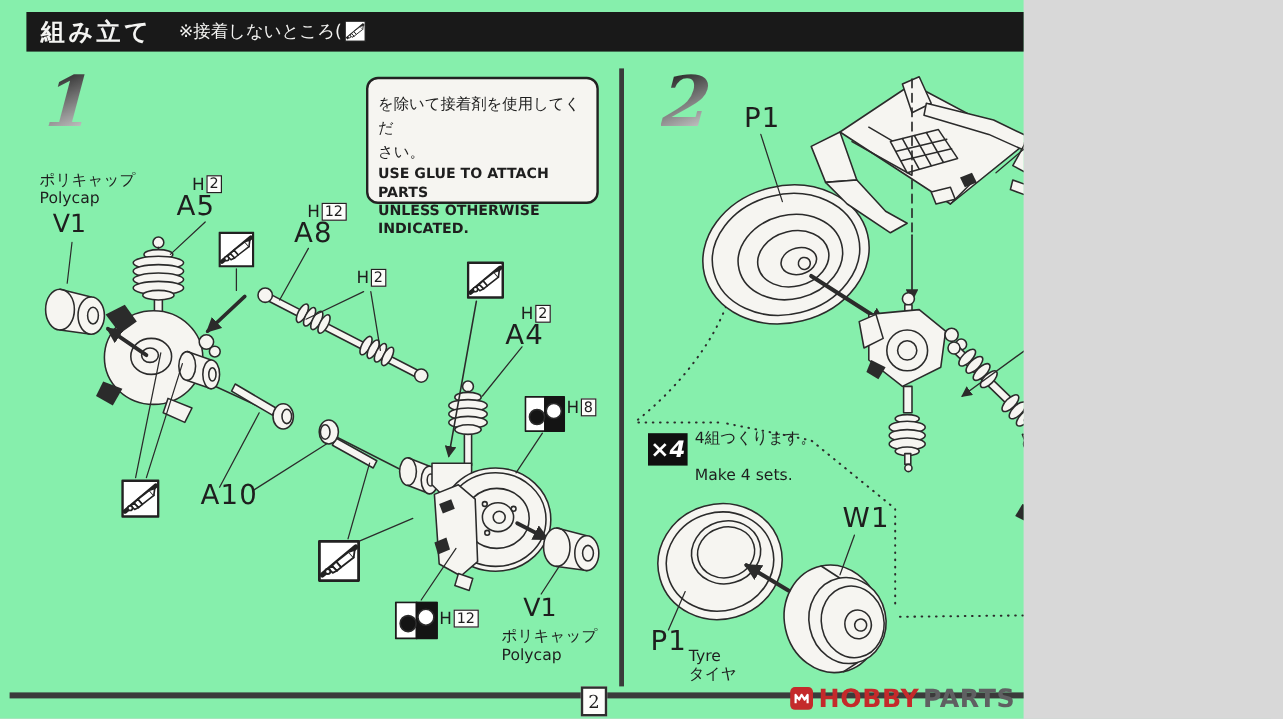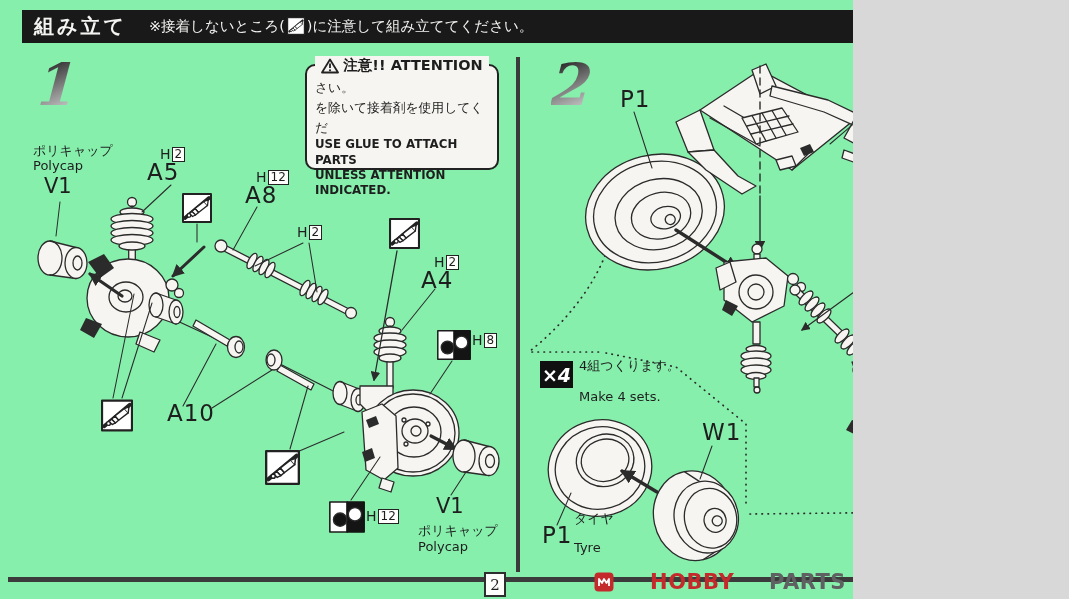--- a/index.html
+++ b/index.html
@@ -33,21 +33,21 @@
   .attn-jp{font-size:12.8px;line-height:1.55;}
   .attn-en{font-size:11.8px;font-weight:bold;line-height:1.3;}
   .x4badge{position:absolute;left:540px;top:361px;width:33px;height:27px;background:#101010;
            color:#fff;display:flex;align-items:center;justify-content:center;
            font-size:19px;font-weight:bold;font-style:italic;}
   .pgbox{position:absolute;left:484px;top:572px;width:22px;height:25px;background:#fdfdfb;
          border:2px solid #2e2e2e;box-sizing:border-box;display:flex;align-items:center;
          justify-content:center;font-family:"DejaVu Serif","Liberation Serif",serif;
          font-size:15px;z-index:6;}
   .wm{position:absolute;right:7px;bottom:5px;display:flex;align-items:center;font-weight:bold;
-      font-size:21px;letter-spacing:0.5px;z-index:7;gap:32px;}
+      font-size:21px;letter-spacing:0.5px;z-index:7;}
   .wm-hobby{color:#c42a2b;margin-left:4px;}
   .wm-search{color:#5f6062;margin-left:3px;}
   .hidden-defs{position:absolute;width:0;height:0;overflow:hidden;}
 </style>
 </head>
 <body>
 
 <svg class="hidden-defs" aria-hidden="true">
   <symbol id="ngsym" viewBox="0 0 30 30">
     <rect x="1" y="1" width="28" height="28" fill="#ffffff" stroke="#222222" stroke-width="2"></rect>
@@ -70,21 +70,20 @@
 
 <div class="sheet">
 
   <div class="hdr">
     <span class="hdr-title">組み立て</span>
     <span class="hdr-note">
       <span>※接着しないところ(</span>
       <svg class="mini-ng" viewBox="0 0 30 30">
           <use href="#ngsym"></use>
         </svg>
-      <span>)に注意して組み立ててください。</span>
     </span>
   </div>
 
   <div class="divider"></div>
 
   <svg class="panel" style="left:22px;top:55px" width="494" height="520" viewBox="22 55 494 520">
     <defs>
       <marker id="arr1" viewBox="0 0 10 10" refX="8.5" refY="5" markerWidth="7.5" markerHeight="7.5" orient="auto-start-reverse">
         <path d="M0,0L10,5L0,10z" fill="#2b2b2b"></path>
         </marker>
@@ -385,33 +384,25 @@
         <line x1="634" y1="112" x2="652" y2="168"></line>
         <line x1="884" y1="98" x2="830" y2="144"></line>
         <line x1="1005" y1="400" x2="974" y2="452"></line>
         <line x1="712" y1="446" x2="700" y2="479"></line>
         <line x1="557" y1="525" x2="571" y2="493"></line>
       </g>
     </g>
   </svg>
 
   <div class="attn">
-    <div class="attn-title">
-      <svg width="18" height="16" viewBox="0 0 18 16">
-        <path d="M9,1.5 L17,14.5 H1 Z" fill="none" stroke="#222" stroke-width="1.8" stroke-linejoin="round"></path>
-        <line x1="9" y1="5.5" x2="9" y2="10" stroke="#222" stroke-width="1.8"></line>
-        <circle cx="9" cy="12.3" r="1.1" fill="#222"></circle>
-      </svg>
-      <span>注意!! ATTENTION</span>
-    </div>
     <div class="attn-body">
+      <div class="attn-jp">を除いて接着剤を使用してくだ</div>
       <div class="attn-jp">さい。</div>
-      <div class="attn-jp">を除いて接着剤を使用してくだ</div>
       <div class="attn-en">USE GLUE TO ATTACH PARTS</div>
-      <div class="attn-en">UNLESS ATTENTION INDICATED.</div>
+      <div class="attn-en">UNLESS OTHERWISE INDICATED.</div>
     </div>
   </div>
 
   <div class="stepnum" style="left:38px;top:56px">1</div>
   <div class="stepnum" style="left:552px;top:56px">2</div>
 
   <div class="lbl sm" style="left:33px;top:144px">ポリキャップ</div>
   <div class="lbl sm" style="left:33px;top:159px">Polycap</div>
   <div class="lbl mid" style="left:44px;top:174px">V1</div>
   <div class="lbl paint" style="left:160px;top:146px"><span>H</span><span class="pbox">2</span></div>
@@ -429,21 +420,21 @@
   <div class="lbl sm" style="left:418px;top:540px">Polycap</div>
 
   <div class="lbl part" style="left:620px;top:86px">P1</div>
   <div class="lbl paint" style="left:894px;top:63px"><span>H</span><span class="pbox">12</span></div>
   <div class="lbl part" style="left:881px;top:78px">A2</div>
   <div class="x4badge">×4</div>
   <div class="lbl sm" style="left:579px;top:359px">4組つくります。</div>
   <div class="lbl sm" style="left:579px;top:390px">Make 4 sets.</div>
   <div class="lbl part" style="left:702px;top:419px">W1</div>
   <div class="lbl part" style="left:542px;top:522px">P1</div>
-  <div class="lbl sm" style="left:574px;top:512px">タイヤ</div>
+  <div class="lbl sm" style="left:574px;top:556px">タイヤ</div>
   <div class="lbl sm" style="left:574px;top:541px">Tyre</div>
   <div class="lbl part" style="left:996px;top:372px">P1</div>
 
   <div class="bline"></div>
   <div class="pgbox">2</div>
   <div class="wm">
     <svg width="20" height="20" viewBox="0 0 20 20">
       <rect x="0.5" y="0.5" width="19" height="19" rx="4" fill="#c42a2b"></rect>
       <path d="M5 14 L5 7 L8 11 L10 7 L12.5 11 L15 7 L15 14" fill="none" stroke="#ffffff" stroke-width="1.8" stroke-linejoin="round"></path>
     </svg>

